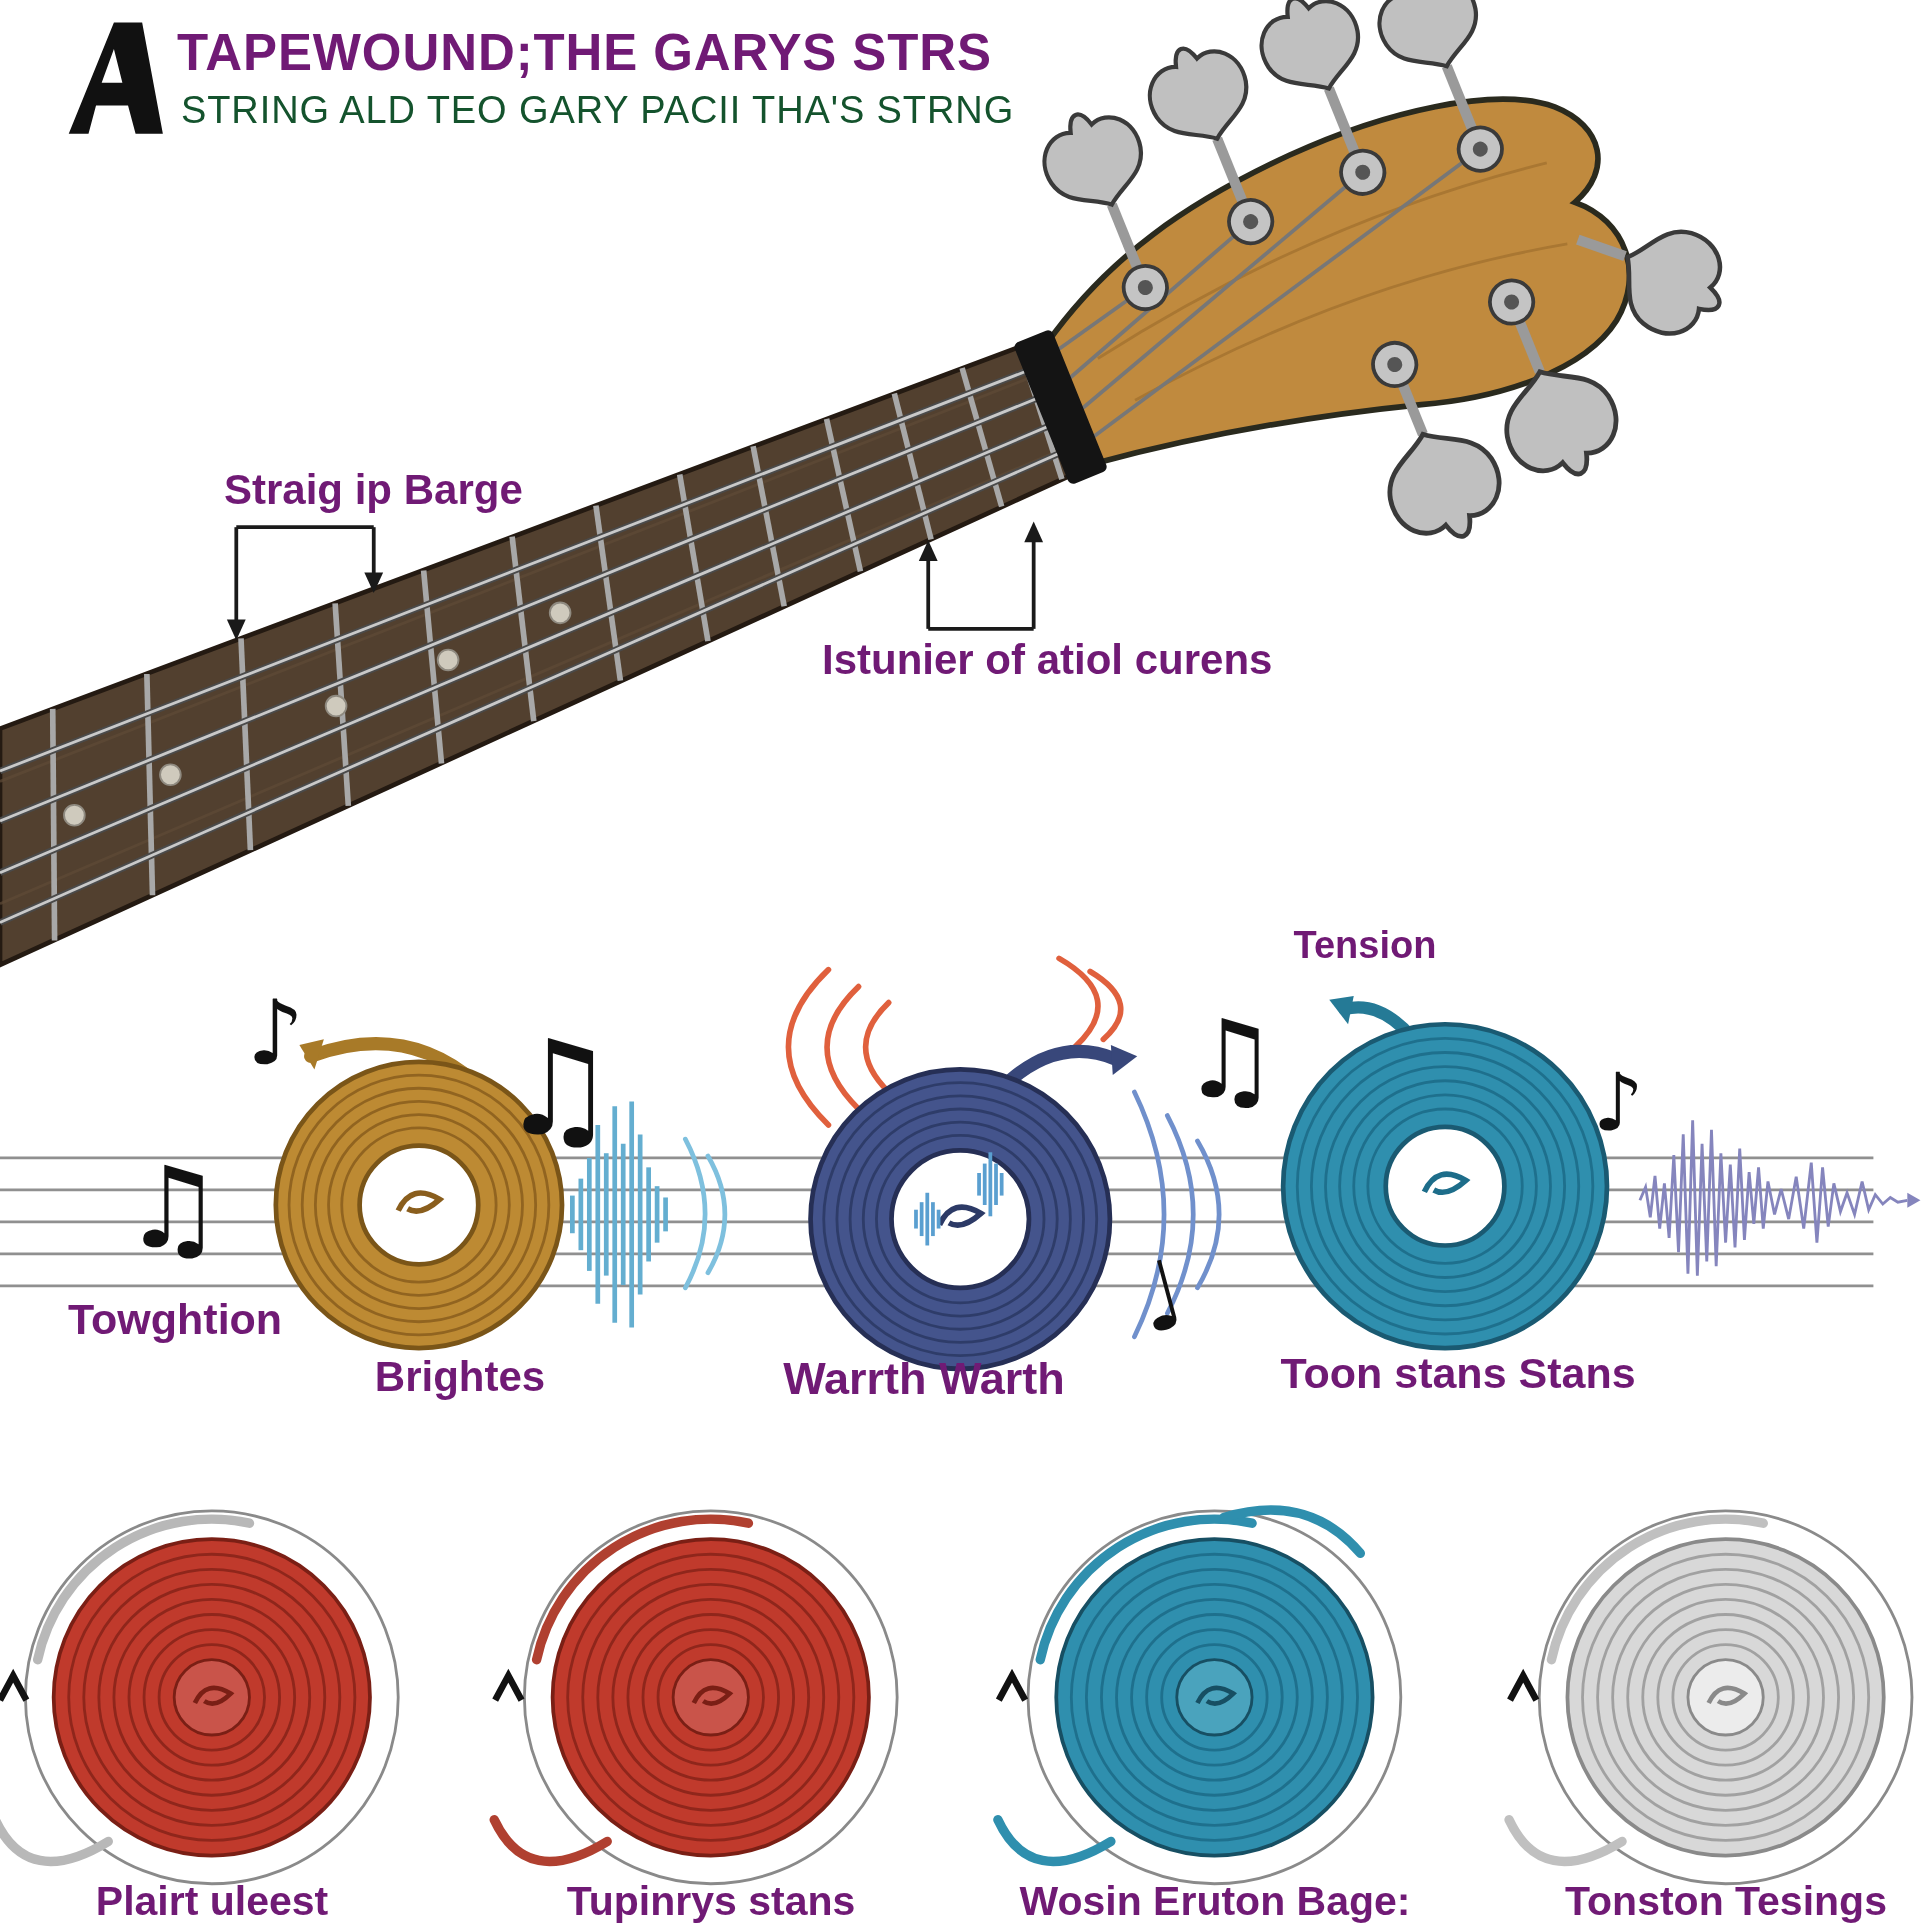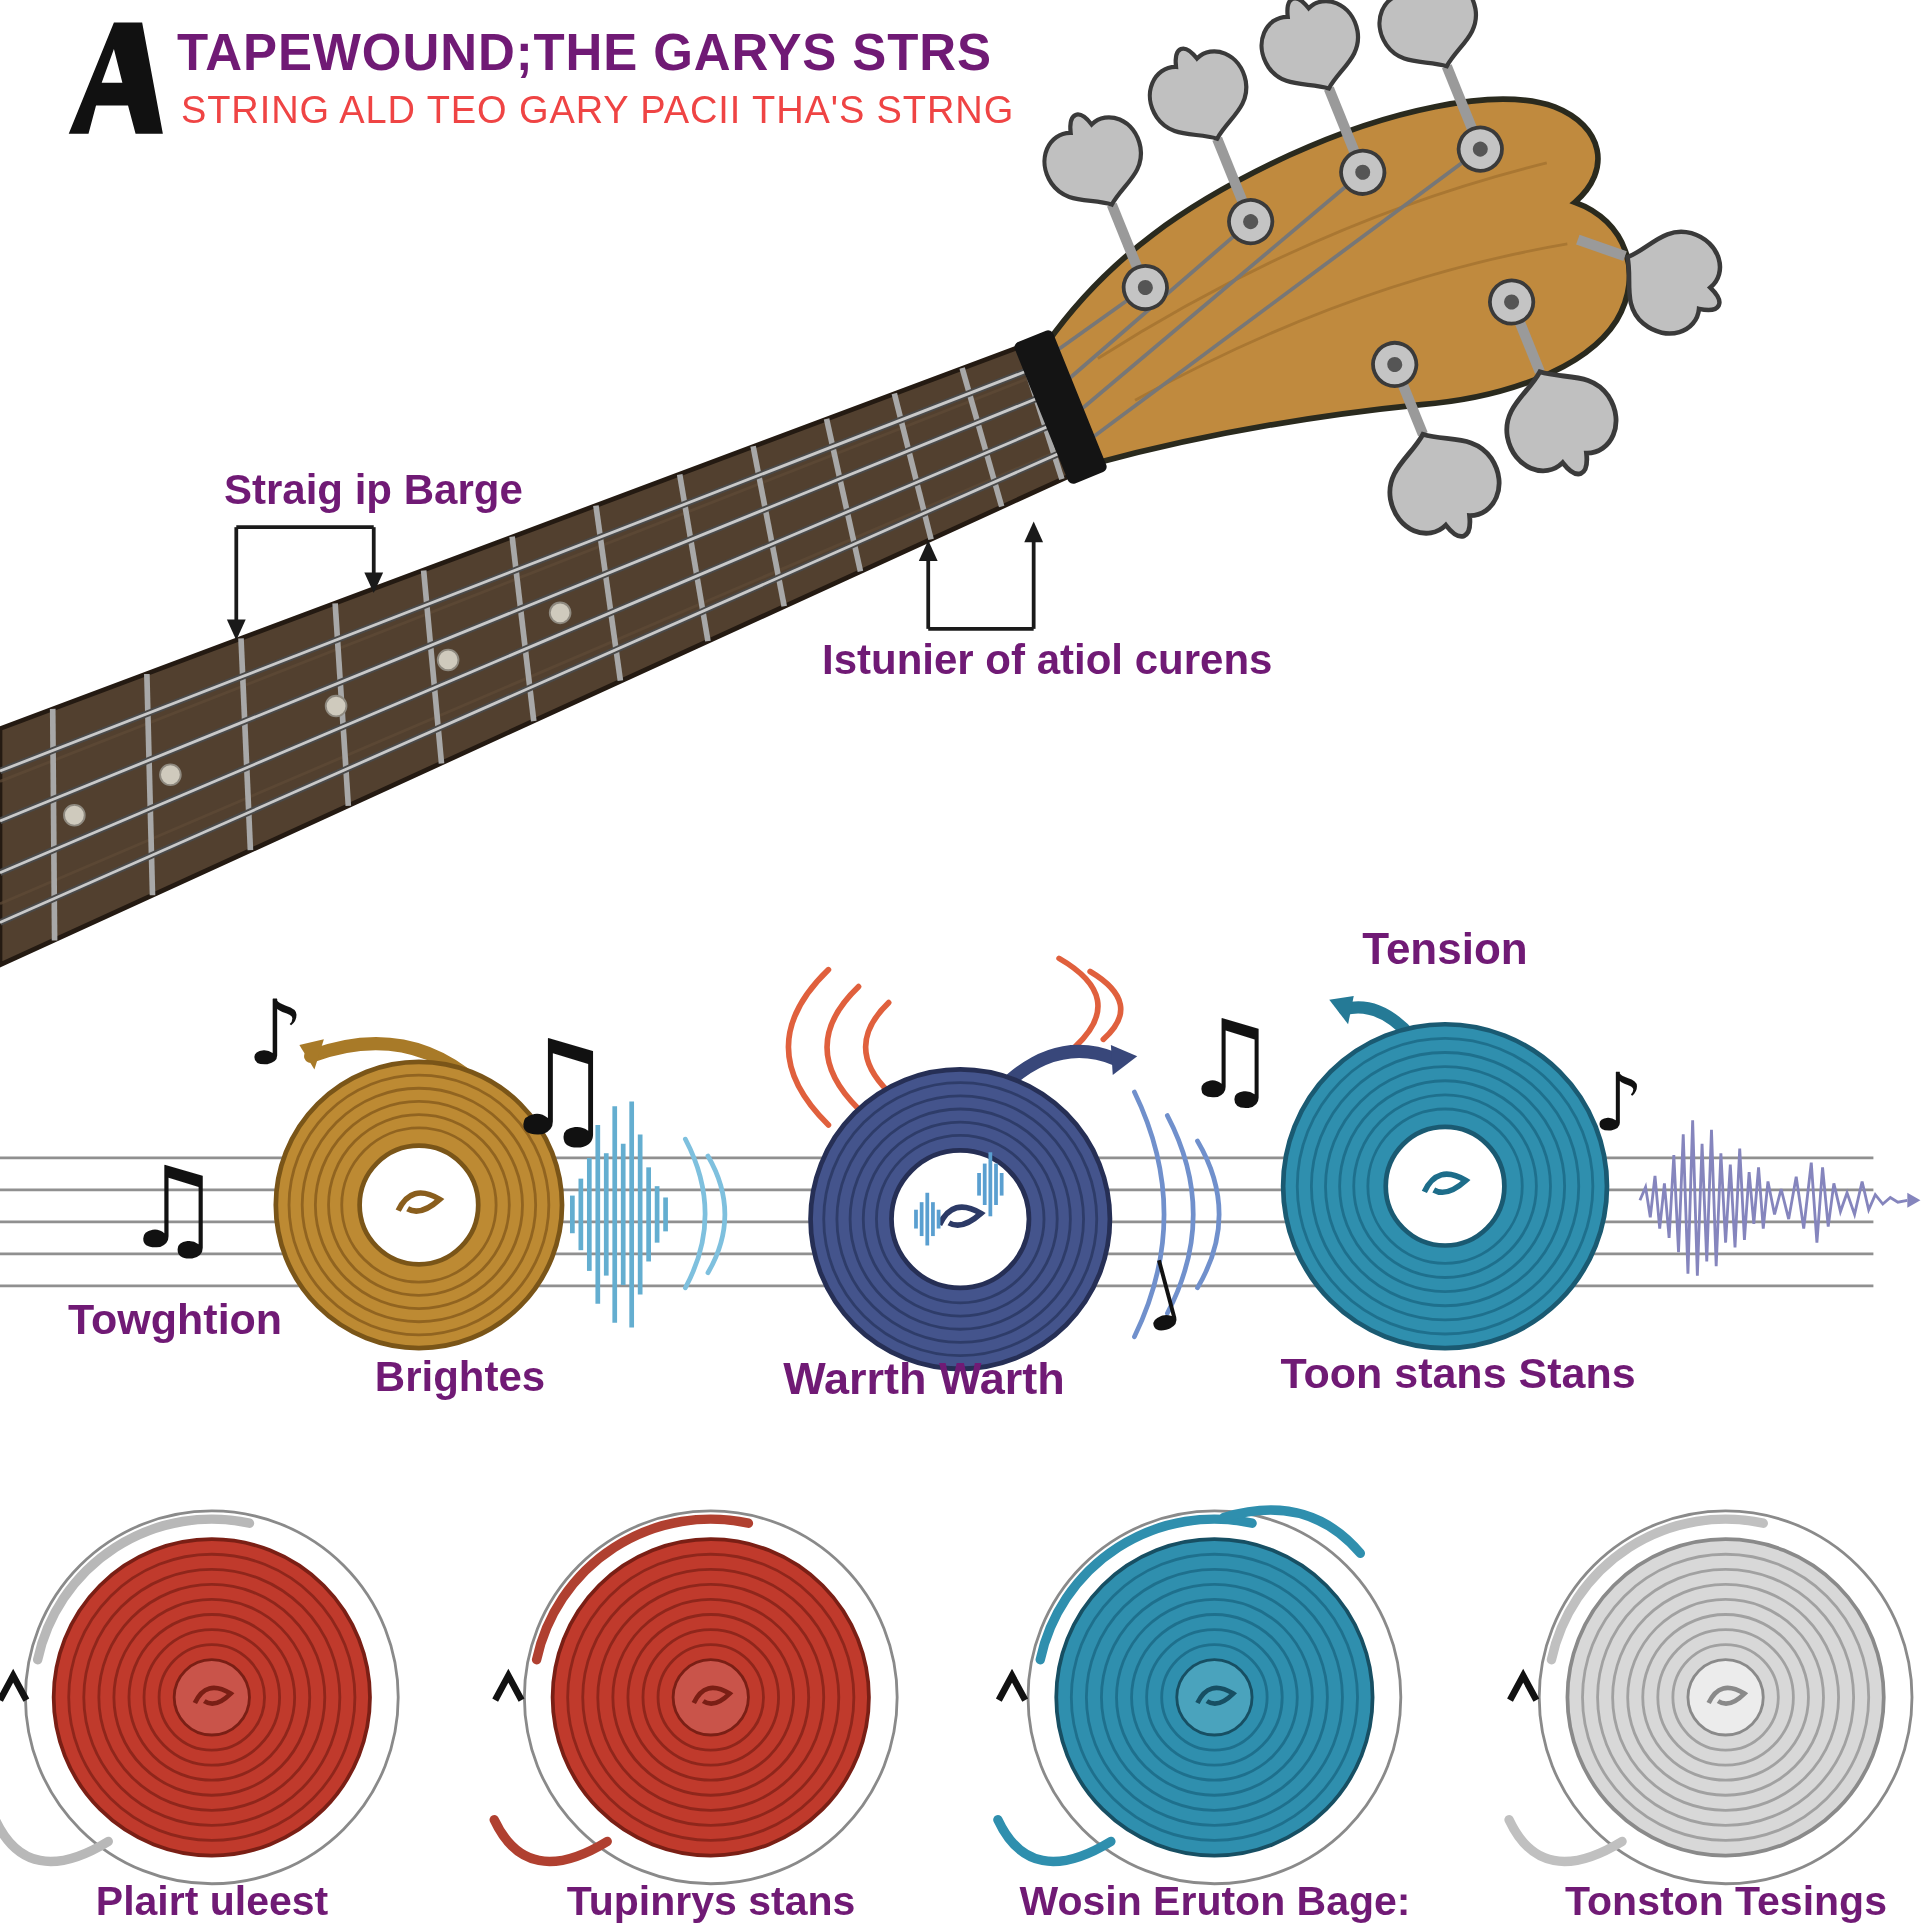--- a/index.html
+++ b/index.html
@@ -1,28 +1,28 @@
 <!DOCTYPE html>
 <html style="font-size:15px"><head>
 <meta charset="utf-8">
 <style>
   html,body{margin:0;padding:0;background:#ffffff;}
   .canvas{position:relative;width:1928px;height:1928px;background:#ffffff;overflow:hidden;
           font-family:"Liberation Sans",sans-serif;color:#111;}
   svg.art{position:absolute;left:0;top:0;width:1928px;height:1928px;}
   .txt{position:absolute;white-space:nowrap;font-weight:700;color:#701a75;line-height:1.1;}
   .ttl{left:177px;top:24.5px;font-size:51px;letter-spacing:0.9px;}
-  .sub{left:181px;top:90px;font-size:38px;font-weight:400;color:#ef4444;letter-spacing:0.9px;}
+  .sub{left:181px;top:90px;font-size:38px;font-weight:400;color:#14532d;letter-spacing:0.9px;}
   .lbl-neck-left{left:224px;top:467px;font-size:42px;}
   .lbl-neck-right{left:822px;top:637px;font-size:42px;}
   .lbl-towghtion{left:68px;top:1296px;font-size:43px;}
   .centered{transform:translateX(-50%);}
   .cap-gold{left:460px;top:1354px;font-size:42px;}
   .cap-navy{left:924px;top:1354px;font-size:45px;}
-  .ttl-tension{left:1445px;top:925px;font-size:44px;}
+  .ttl-tension{left:1365px;top:925px;font-size:38px;}
   .cap-teal{left:1458px;top:1350px;font-size:43px;}
   .bottom-label{top:1879px;font-size:41px;}
   .bl-1{left:212px;} .bl-2{left:711px;} .bl-3{left:1215px;} .bl-4{left:1726px;}
 </style>
 </head>
 <body>
 
 <div class="canvas">
 
   <svg class="art" viewBox="0 0 2048 2048">

